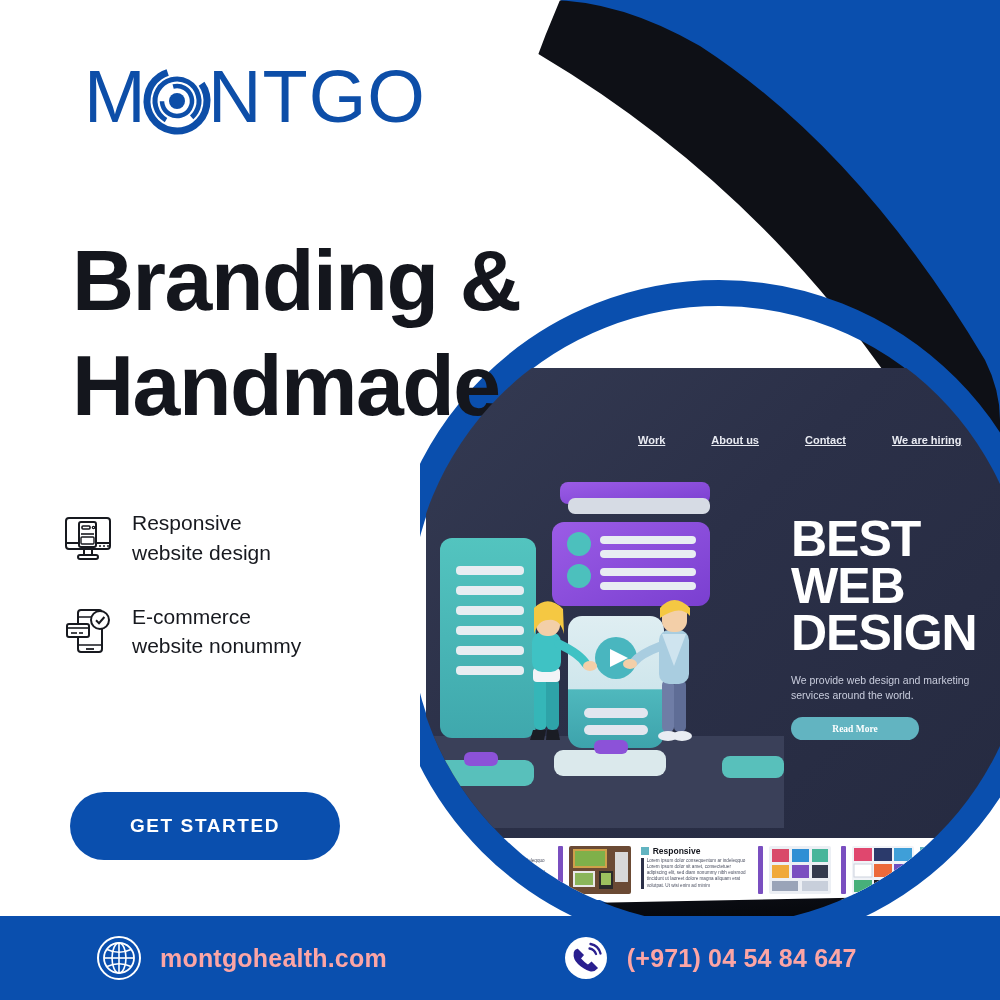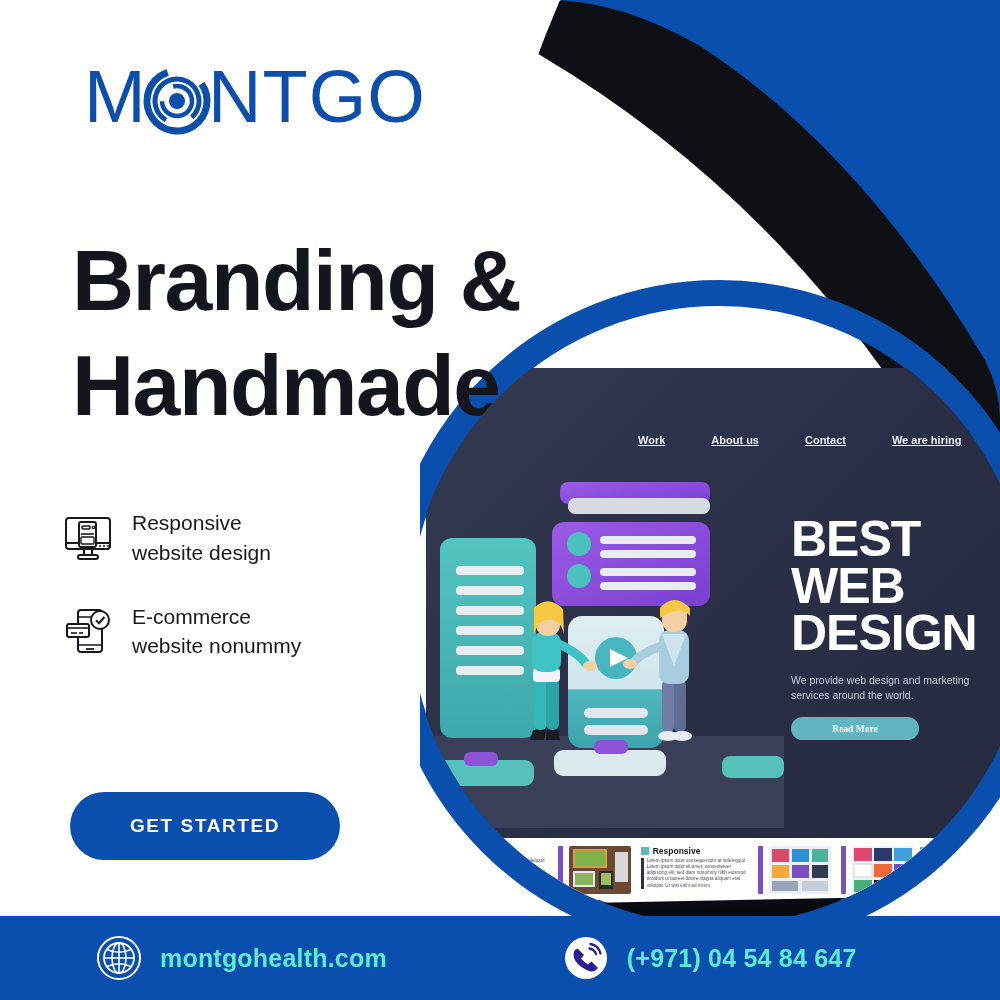--- a/index.html
+++ b/index.html
@@ -110,21 +110,21 @@
   
   .footer {
     position:absolute; left:0; top:916px; width:1000px; height:84px;
     background:#0a4fae; display:flex; align-items:center;
   }
   .footer-item { display:flex; align-items:center; }
   .footer-item.web { margin-left:96px; }
   .footer-item.phone { margin-left:176px; }
   .f-icon { width:46px; height:46px; flex:0 0 46px; margin-right:18px; }
   .f-icon svg { display:block; }
-  .footer-text { color:#5eead4; font-size:25px; font-weight:bold; letter-spacing:0.2px; white-space:nowrap; }
+  .footer-text { color:#fca5a5; font-size:25px; font-weight:bold; letter-spacing:0.2px; white-space:nowrap; }
 </style>
 </head>
 <body>
 
 <div class="stage">
 
   <div class="bg-layer">
     <svg width="1000" height="1000" viewBox="0 0 1000 1000">
 
       <path d="M 1000 0 L 560 0 Q 760 130 900 330 Q 975 470 1000 600 Z" fill="#0a4fae"></path>

